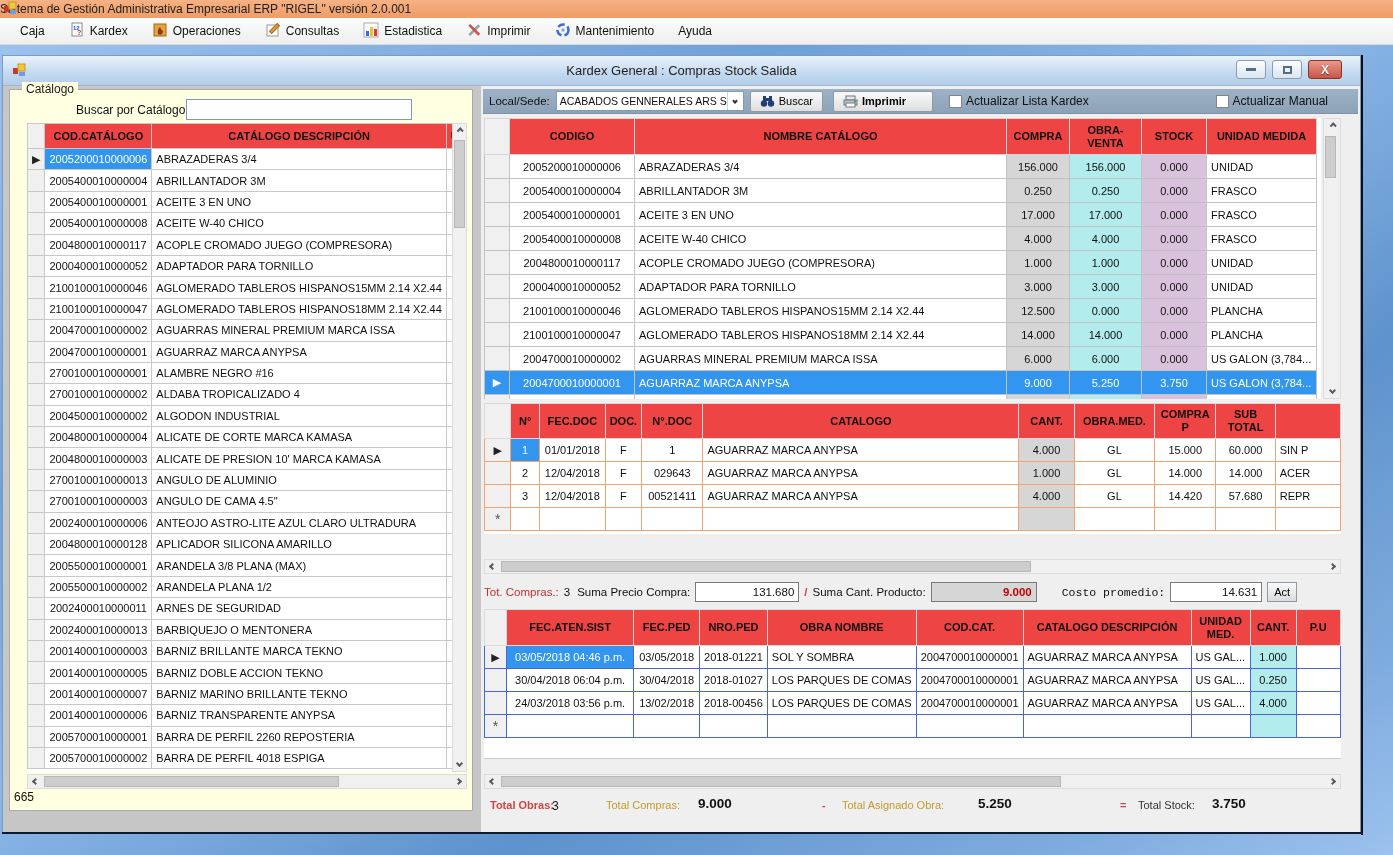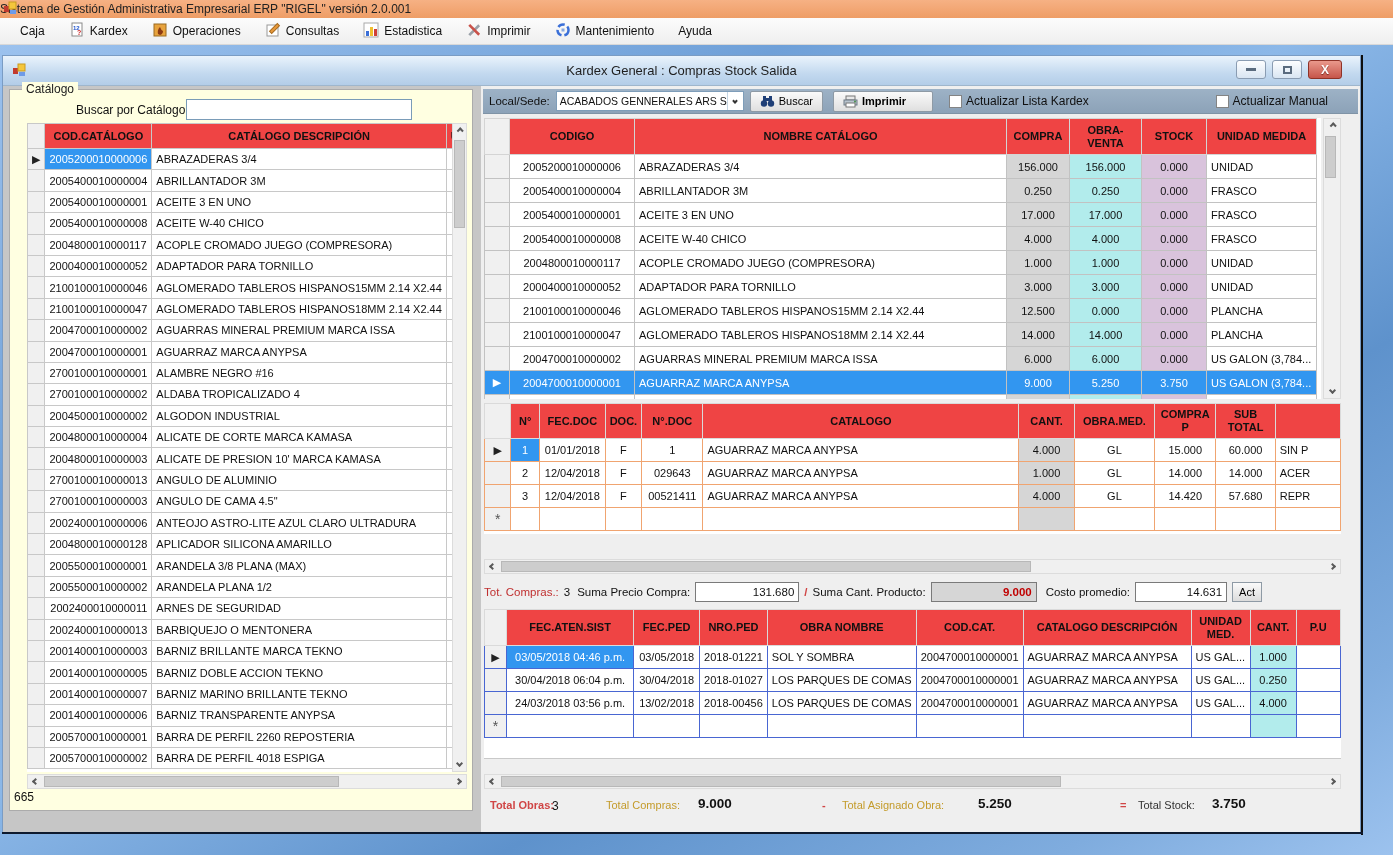--- a/index.html
+++ b/index.html
@@ -360,21 +360,21 @@
                     <td style="text-align: left;"></td>
                   </tr>
                   <tr style="height: 21.4px;">
                     <td class="sel"></td>
                     <td style="text-align: left;">2005500010000002</td>
                     <td style="text-align: left;">ARANDELA PLANA 1/2</td>
                     <td style="text-align: left;"></td>
                   </tr>
                   <tr style="height: 21.4px;">
                     <td class="sel"></td>
-                    <td style="text-align: right;">2002400010000011</td>
+                    <td style="text-align: center;">2002400010000011</td>
                     <td style="text-align: left;">ARNES DE SEGURIDAD</td>
                     <td style="text-align: left;"></td>
                   </tr>
                   <tr style="height: 21.4px;">
                     <td class="sel"></td>
                     <td style="text-align: left;">2002400010000013</td>
                     <td style="text-align: left;">BARBIQUEJO O MENTONERA</td>
                     <td style="text-align: left;"></td>
                   </tr>
                   <tr style="height: 21.4px;">
@@ -710,21 +710,21 @@
         </div>
 
         <div id="purch-summary">
           <span class="redtxt">Tot. Compras.:</span>
           <span>3</span>
           <span style="margin-left:2px;">Suma Precio Compra:</span>
           <span class="sumbox" style="width:104px;text-align:center;">131.680</span>
           <span class="redbold">/</span>
           <span>Suma Cant. Producto:</span>
           <span class="sumbox gray" style="width:106px;">9.000</span>
-          <span style="margin-left:4px;">Costo promedio:</span>
+          <span style="margin-left:20px;font-family:Liberation Mono, monospace;">Costo promedio:</span>
           <span class="sumbox" style="width:92px;">14.631</span>
           <button class="actbtn">Act</button>
         </div>
 
         <div id="bot-grid">
             <table class="grid g-bot">
               <colgroup>
                 <col style="width: 28px;">
                 <col style="width: 139px;">
                 <col style="width: 68px;">

